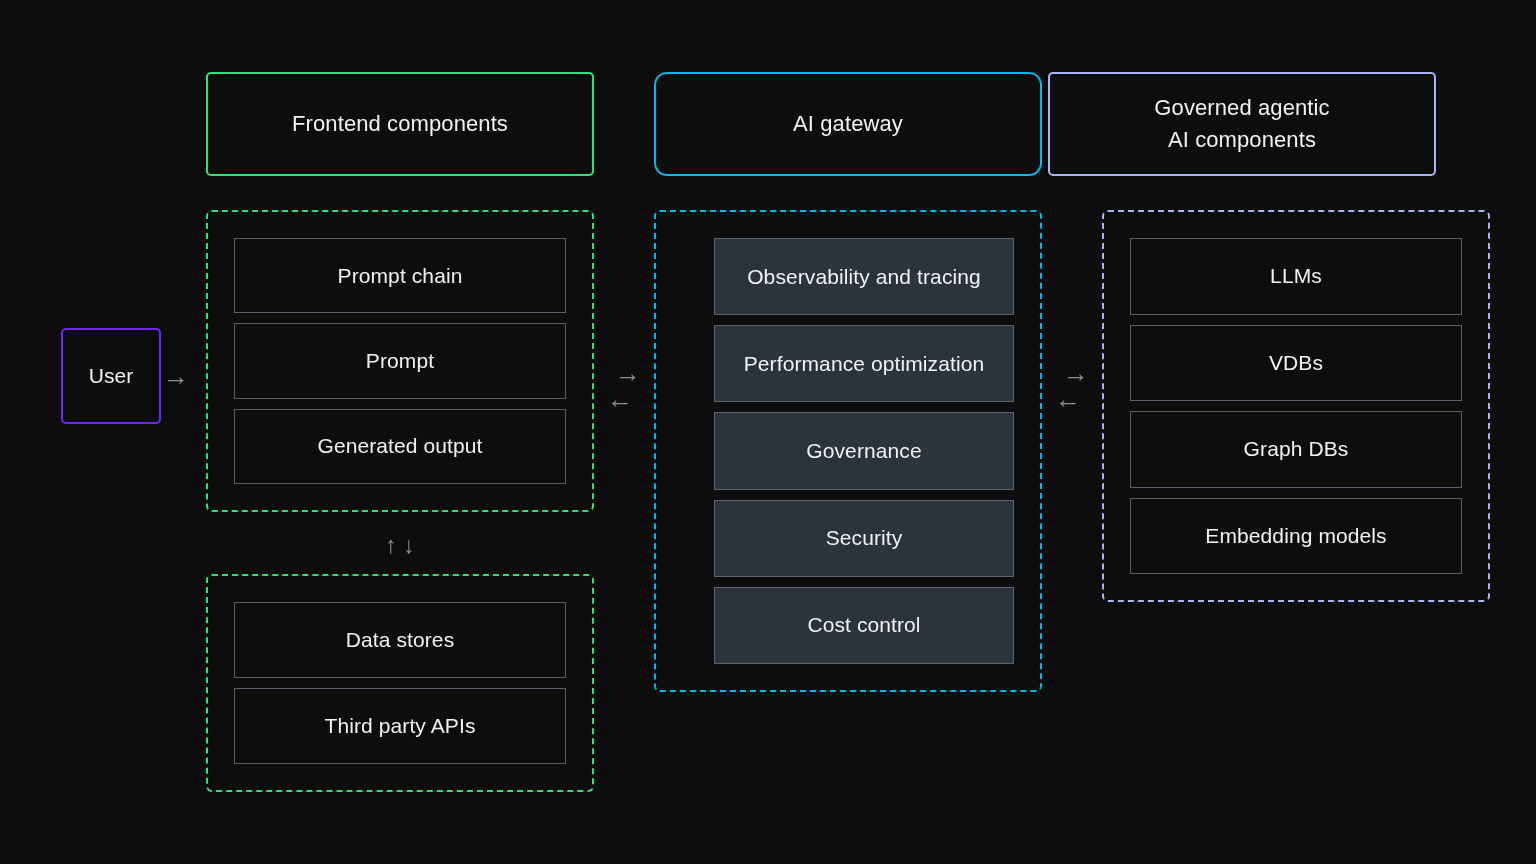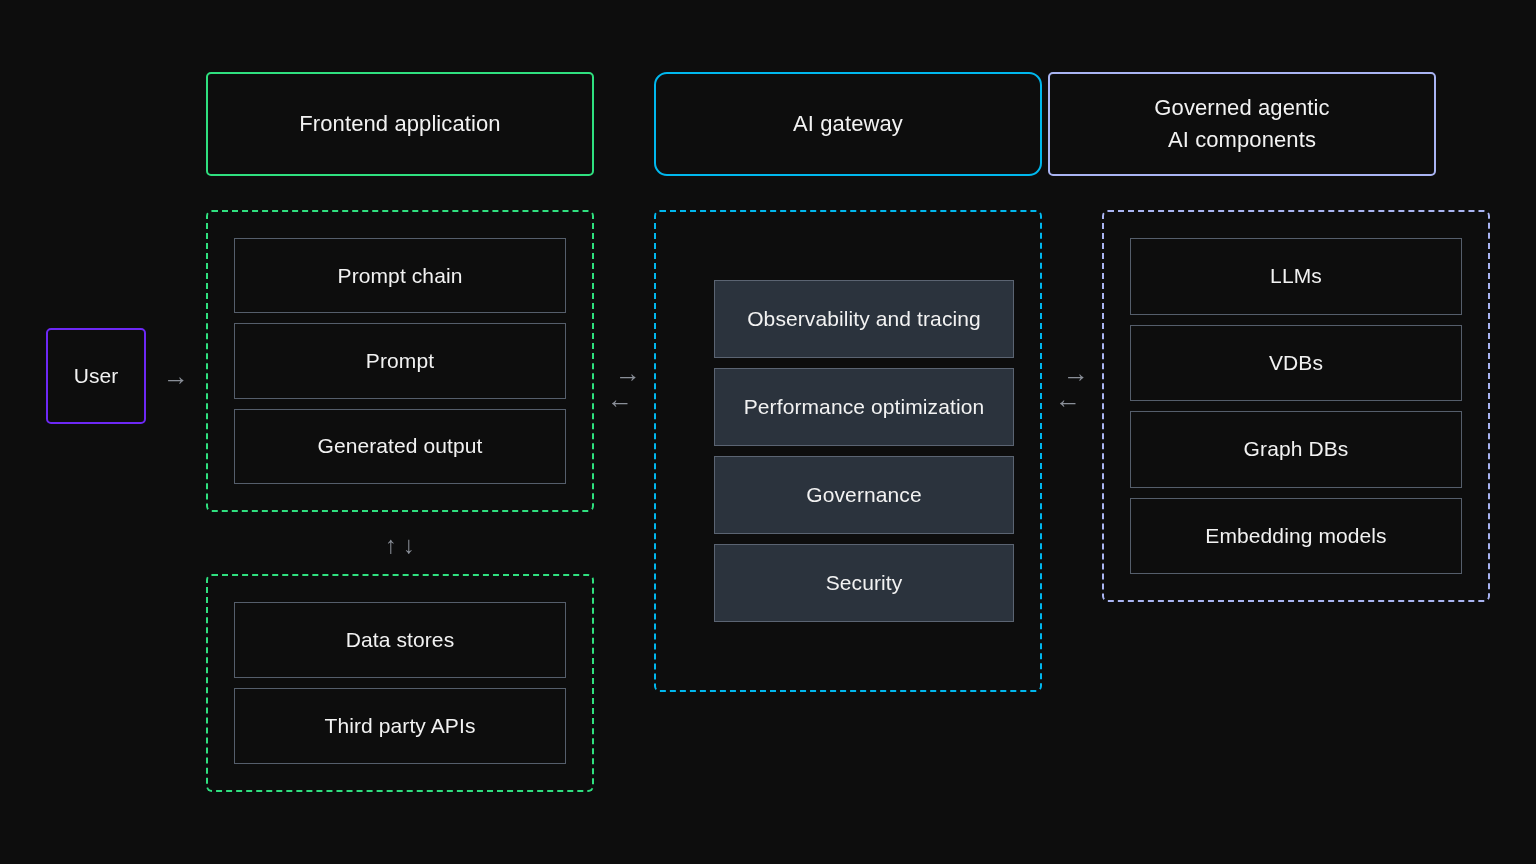--- a/index.html
+++ b/index.html
@@ -36,21 +36,21 @@
     justify-content: center;
     text-align: center;
     font-size: 22px;
     line-height: 1.45;
     letter-spacing: .1px;
     color: #f2f2f2;
   }
   .hdr-box.green   { border-color: #2fe07f; }
   .hdr-box.cyan    { border-color: #00b8ee; }
   .hdr-box.lav     { border-color: #a9b4f2; }
-  .hdr-box.violet  { border-color: #6d28f5; }
+  .hdr-box.violet  { border-color: #6d28f5; margin-left: 15px; }
 
   .group {
     position: absolute;
     box-sizing: border-box;
     border: 2px dashed #444;
     border-radius: 6px;
     background: transparent;
     display: flex;
     flex-direction: column;
     justify-content: center;
@@ -110,21 +110,21 @@
 
   <div class="hdr-box violet" style="left:46px; top:328px; width:100px; height:96px; font-size:21px;">
     <span>User</span>
   </div>
 
   <div class="conn" style="left:158px; top:358px; width:36px; height:36px;">
     <span>→</span>
   </div>
 
   <div class="hdr-box green" style="left:206px; top:72px; width:388px; height:104px;">
-    <span>Frontend application</span>
+    <span>Frontend components</span>
   </div>
 
   <div class="group green" style="left:206px; top:210px; width:388px; height:302px;">
     <div class="item">
       <span>Prompt chain</span>
     </div>
     <div class="item">
       <span>Prompt</span>
     </div>
     <div class="item">
@@ -160,20 +160,23 @@
       <span>Observability and tracing</span>
     </div>
     <div class="item filled">
       <span>Performance optimization</span>
     </div>
     <div class="item filled">
       <span>Governance</span>
     </div>
     <div class="item filled">
       <span>Security</span>
+    </div>
+    <div class="item filled">
+      <span>Cost control</span>
     </div>
   </div>
 
   <div class="conn conn-bi" style="left:1048px; top:358px; width:48px; height:56px;">
     <span class="a-right">→</span>
     <span class="a-left">←</span>
   </div>
 
   <div class="hdr-box lav" style="left:1048px; top:72px; width:388px; height:104px;">
     <div>

